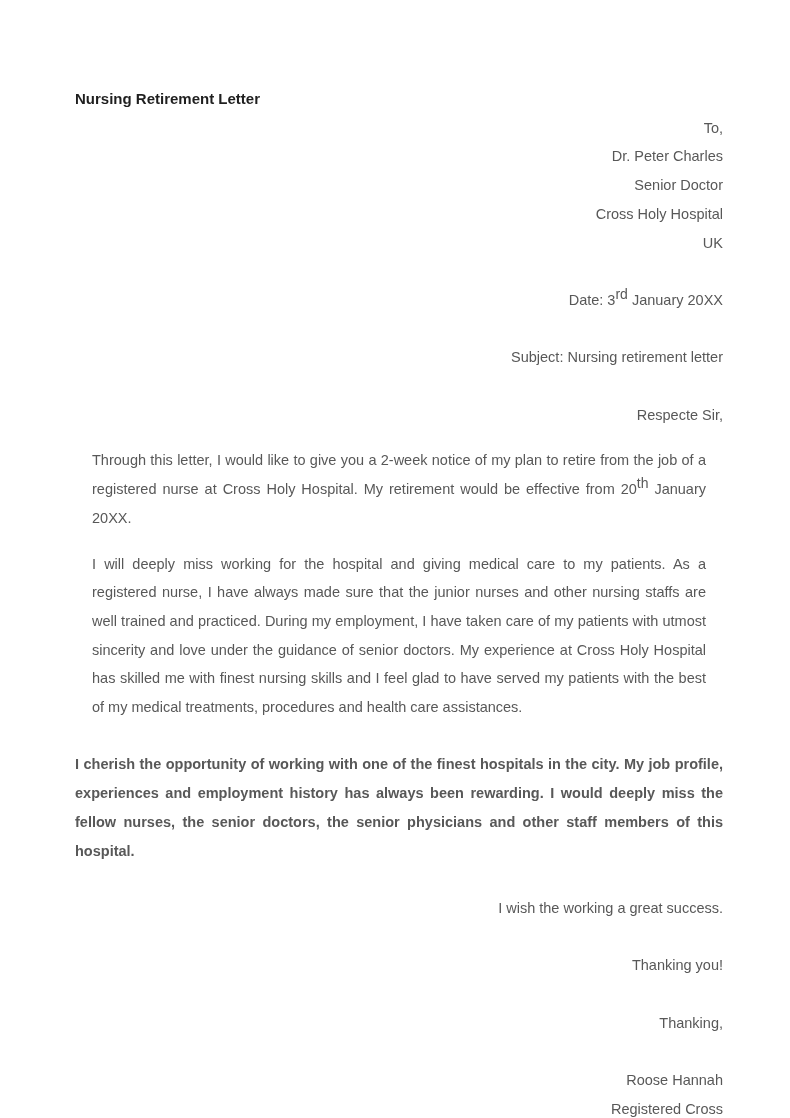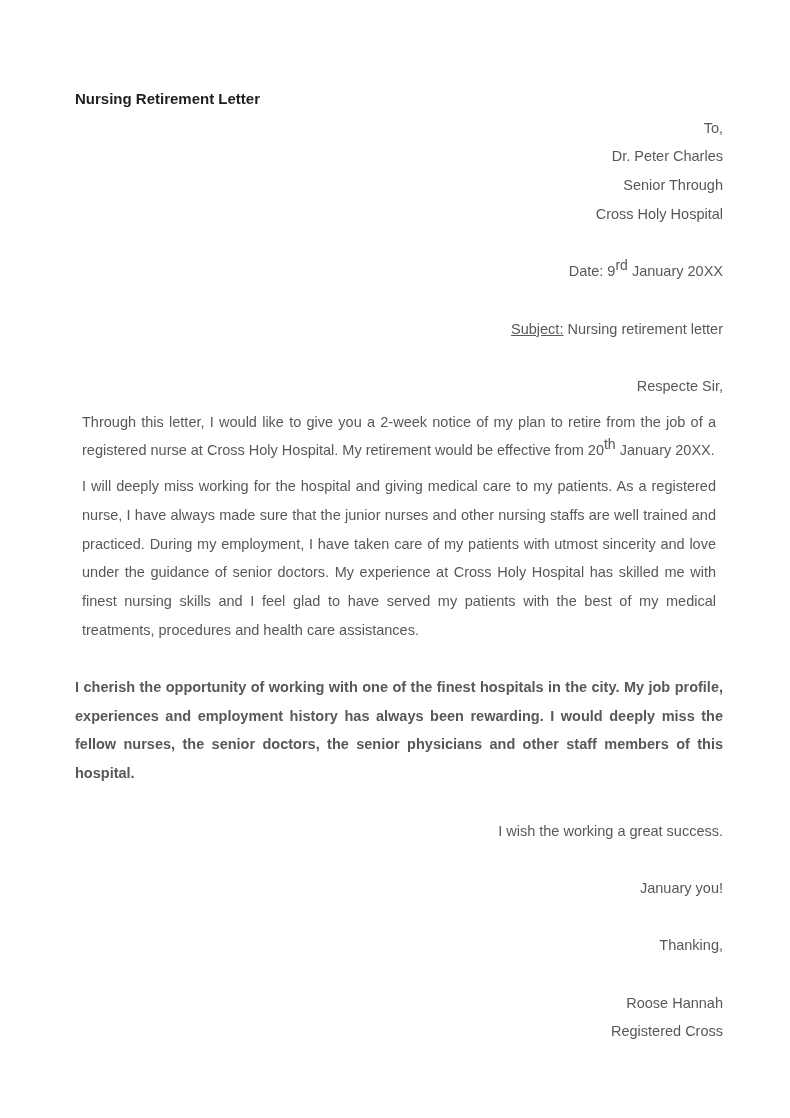--- a/index.html
+++ b/index.html
@@ -27,63 +27,63 @@
     font-size: 15px;
   }
   .line {
     margin: 0;
     text-align: right;
   }
   .gap-above {
     margin-top: 28.7px;
   }
   p.para {
-    margin: 7px;
+    margin: 17px;
     text-align: justify;
   }
   p.para-lastgap {
     margin: 28.7px 0 0 0;
     text-align: justify;
     font-weight: bold;
   }
   .subject-label {
-    text-decoration: underline;
   }
   sup.ord {
     font-size: 14px;
     line-height: 0;
     vertical-align: super;
   }
 </style>
 </head>
 <body>
 
 <div class="page">
 
   <p class="doc-title">Nursing Retirement Letter</p>
 
   <p class="line">To,</p>
   <p class="line">Dr. Peter Charles</p>
-  <p class="line">Senior Through</p>
+  <p class="line">Senior Doctor</p>
   <p class="line">Cross Holy Hospital</p>
+  <p class="line">UK</p>
 
-  <p class="line gap-above"><span>Date: 9</span><sup class="ord">rd</sup><span> January 20XX</span></p>
+  <p class="line gap-above"><span>Date: 3</span><sup class="ord">rd</sup><span> January 20XX</span></p>
 
   <p class="line gap-above"><span class="subject-label">Subject:</span><span> Nursing retirement letter</span></p>
 
   <p class="line gap-above">Respecte Sir,</p>
 
   <p class="para"><span>Through this letter, I would like to give you a 2-week notice of my plan to retire from the job of a registered nurse at Cross Holy Hospital. My retirement would be effective from 20</span><sup class="ord">th</sup><span> January 20XX.</span></p>
 
   <p class="para">I will deeply miss working for the hospital and giving medical care to my patients. As a registered nurse, I have always made sure that the junior nurses and other nursing staffs are well trained and practiced. During my employment, I have taken care of my patients with utmost sincerity and love under the guidance of senior doctors. My experience at Cross Holy Hospital has skilled me with finest nursing skills and I feel glad to have served my patients with the best of my medical treatments, procedures and health care assistances.</p>
 
   <p class="para-lastgap">I cherish the opportunity of working with one of the finest hospitals in the city. My job profile, experiences and employment history has always been rewarding. I would deeply miss the fellow nurses, the senior doctors, the senior physicians and other staff members of this hospital.</p>
 
   <p class="line gap-above">I wish the working a great success.</p>
 
-  <p class="line gap-above">January you!</p>
+  <p class="line gap-above">Thanking you!</p>
 
   <p class="line gap-above">Thanking,</p>
 
   <p class="line gap-above">Roose Hannah</p>
   <p class="line">Registered Cross</p>
 
 </div>
 
 </body></html>

